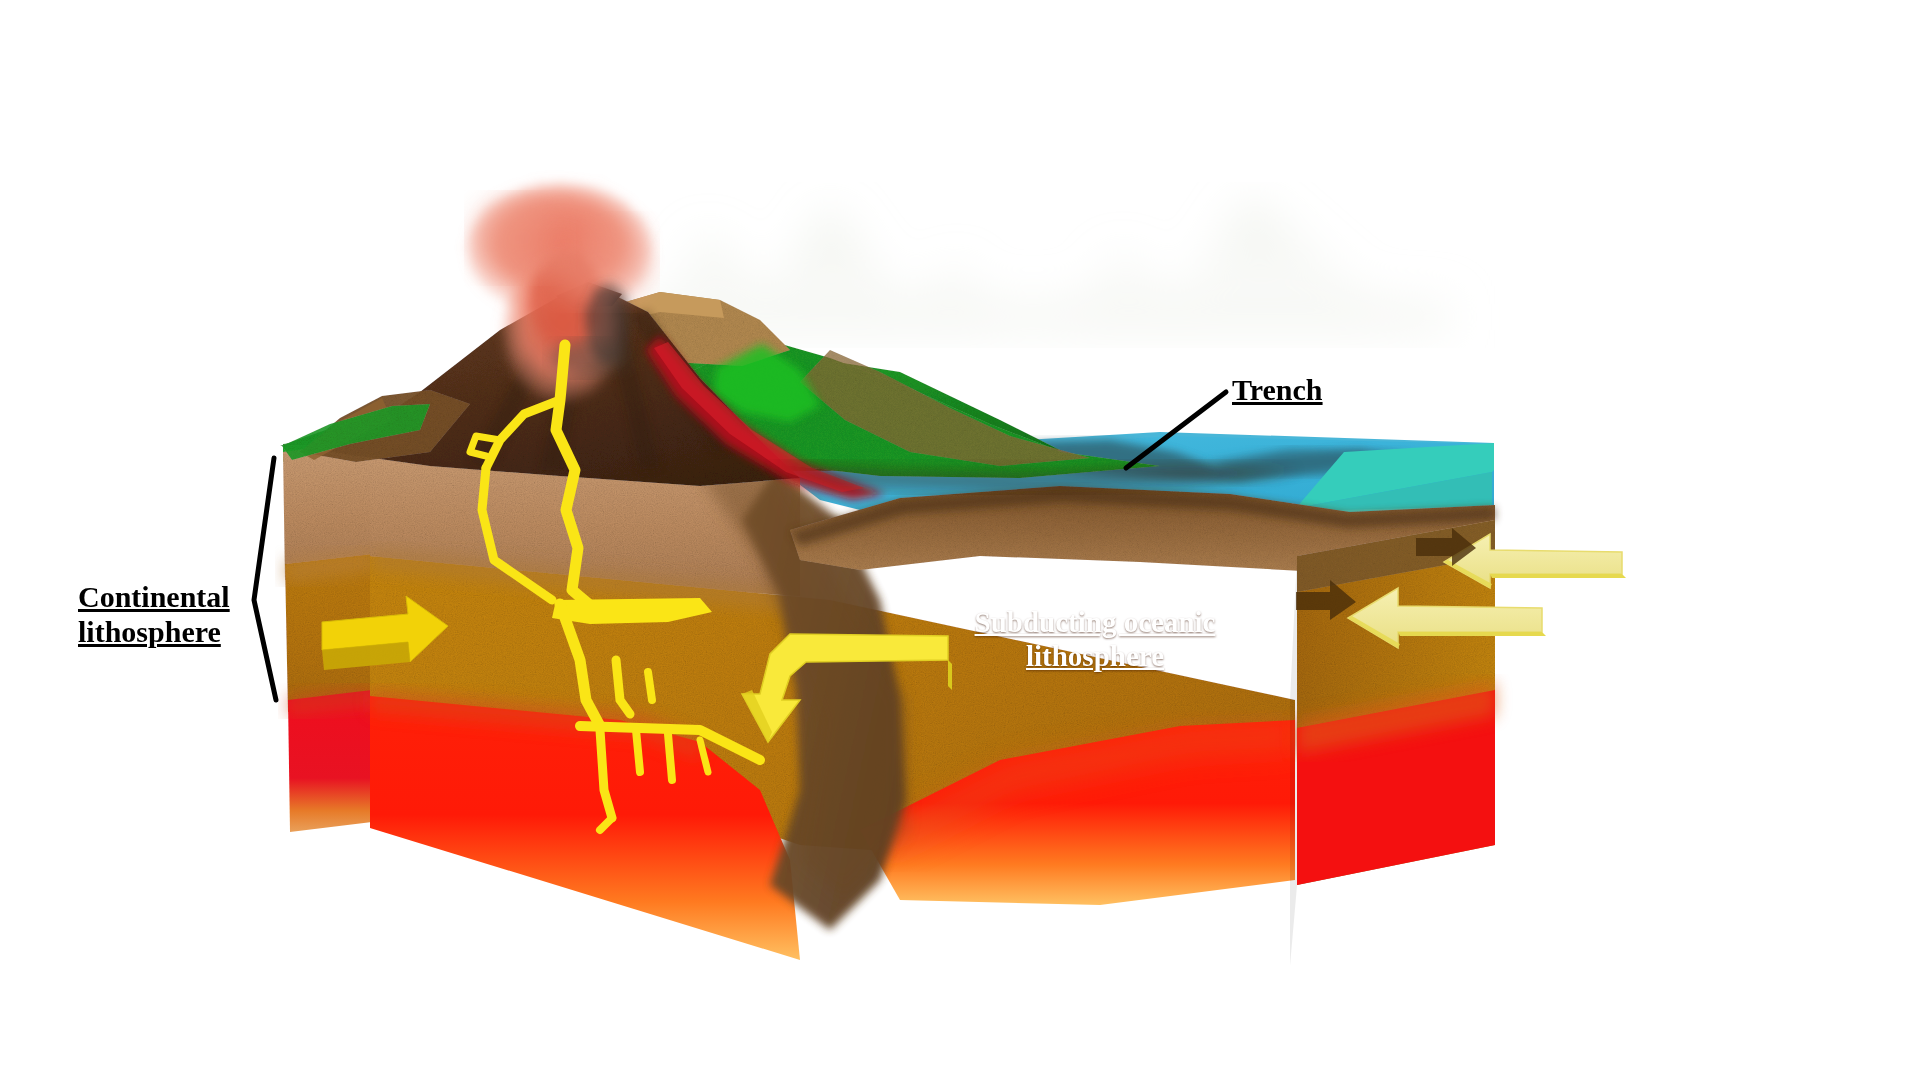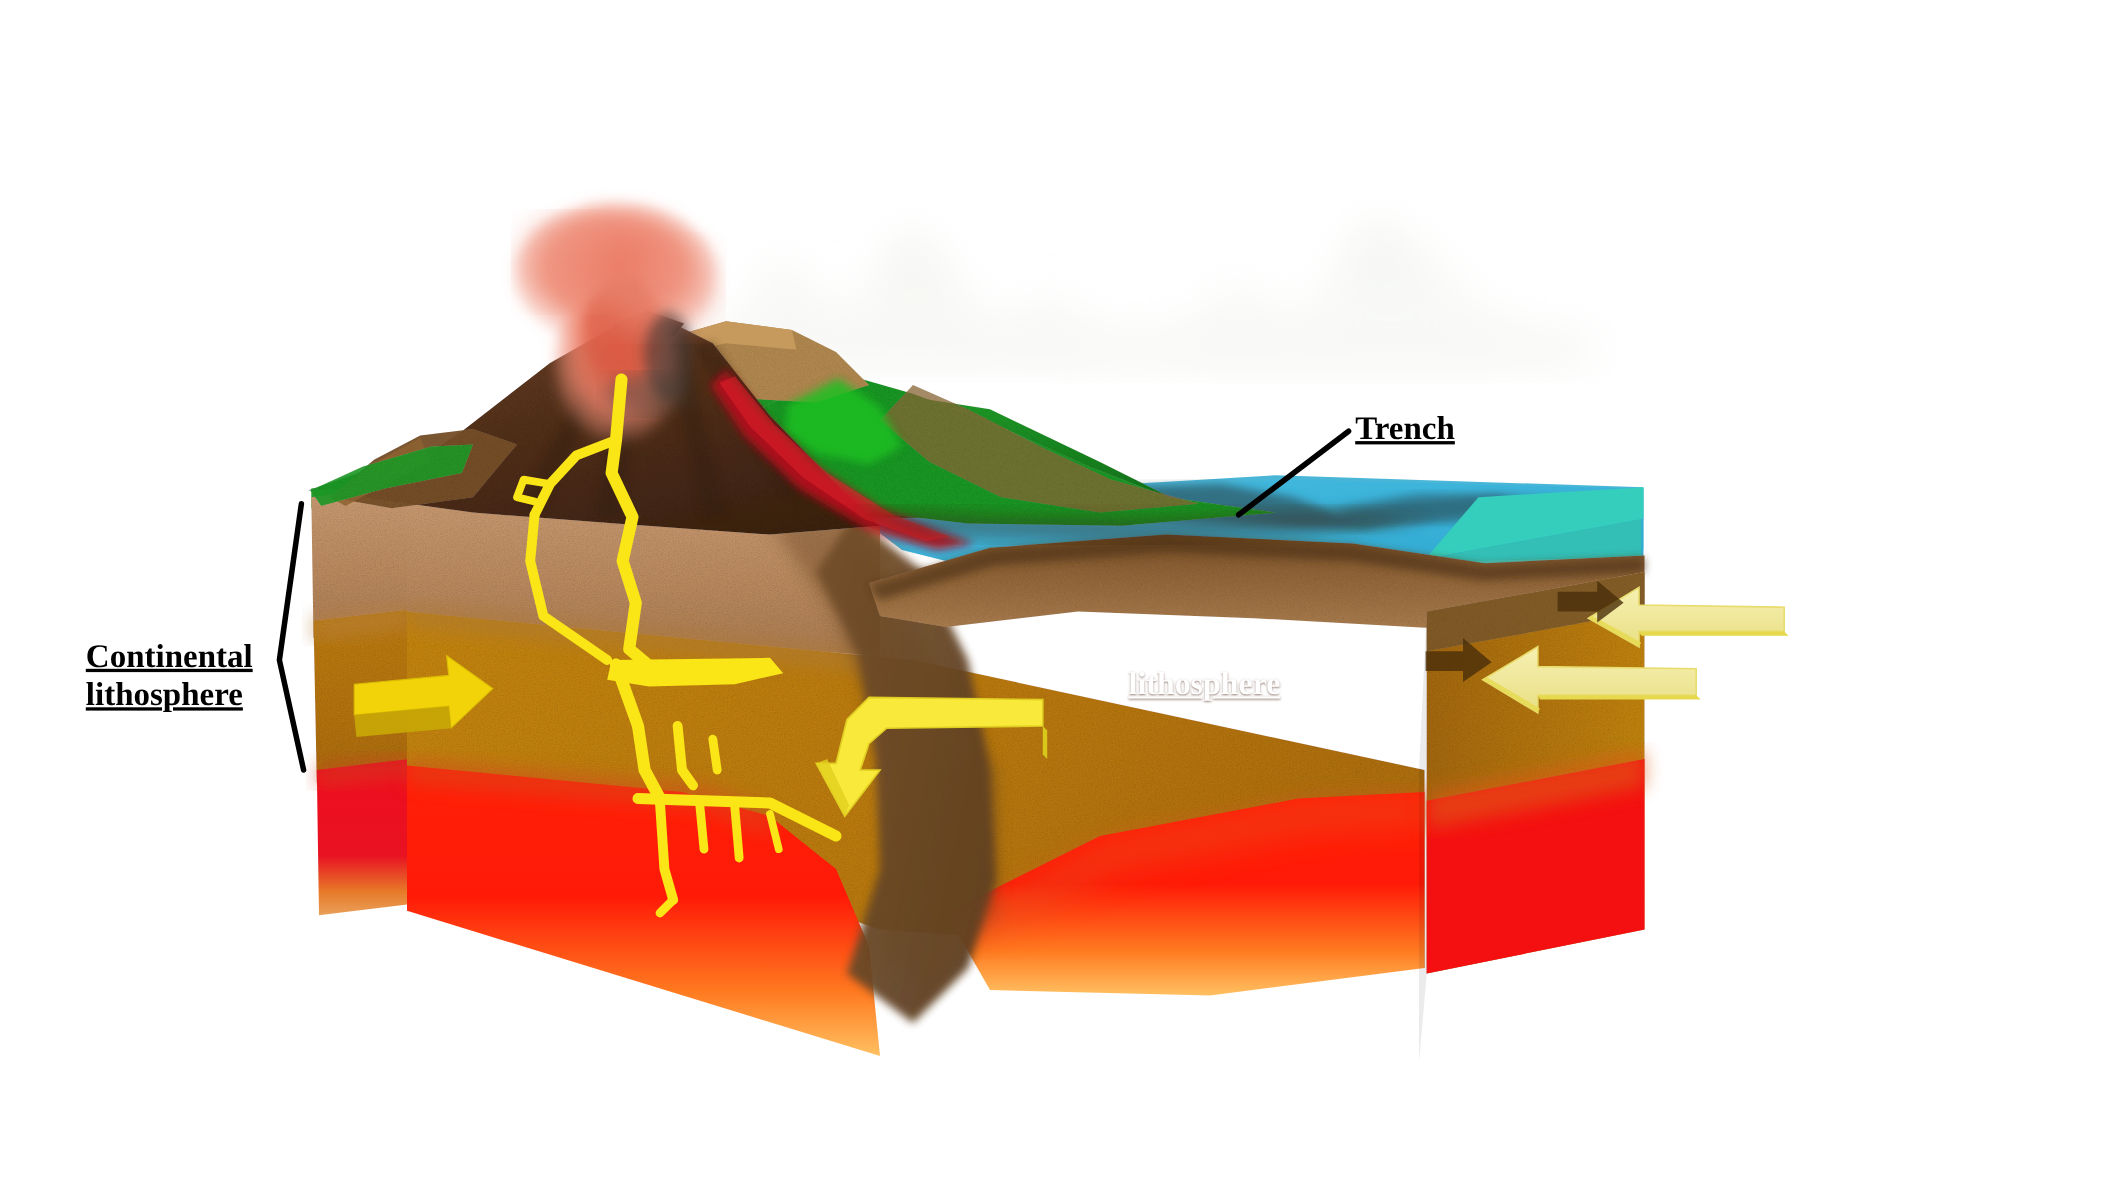--- a/index.html
+++ b/index.html
@@ -341,16 +341,17 @@
 </svg>
 
 <div class="lbl" id="label-continental">
   <div>Continental</div>
   <div>lithosphere</div>
 </div>
 
 <div class="lbl" id="label-trench">Trench</div>
 
 <div class="lbl" id="label-subducting">
+  <div>Subducting oceanic</div>
   <div>lithosphere</div>
 </div>
 
 </div>
 
 </body></html>

